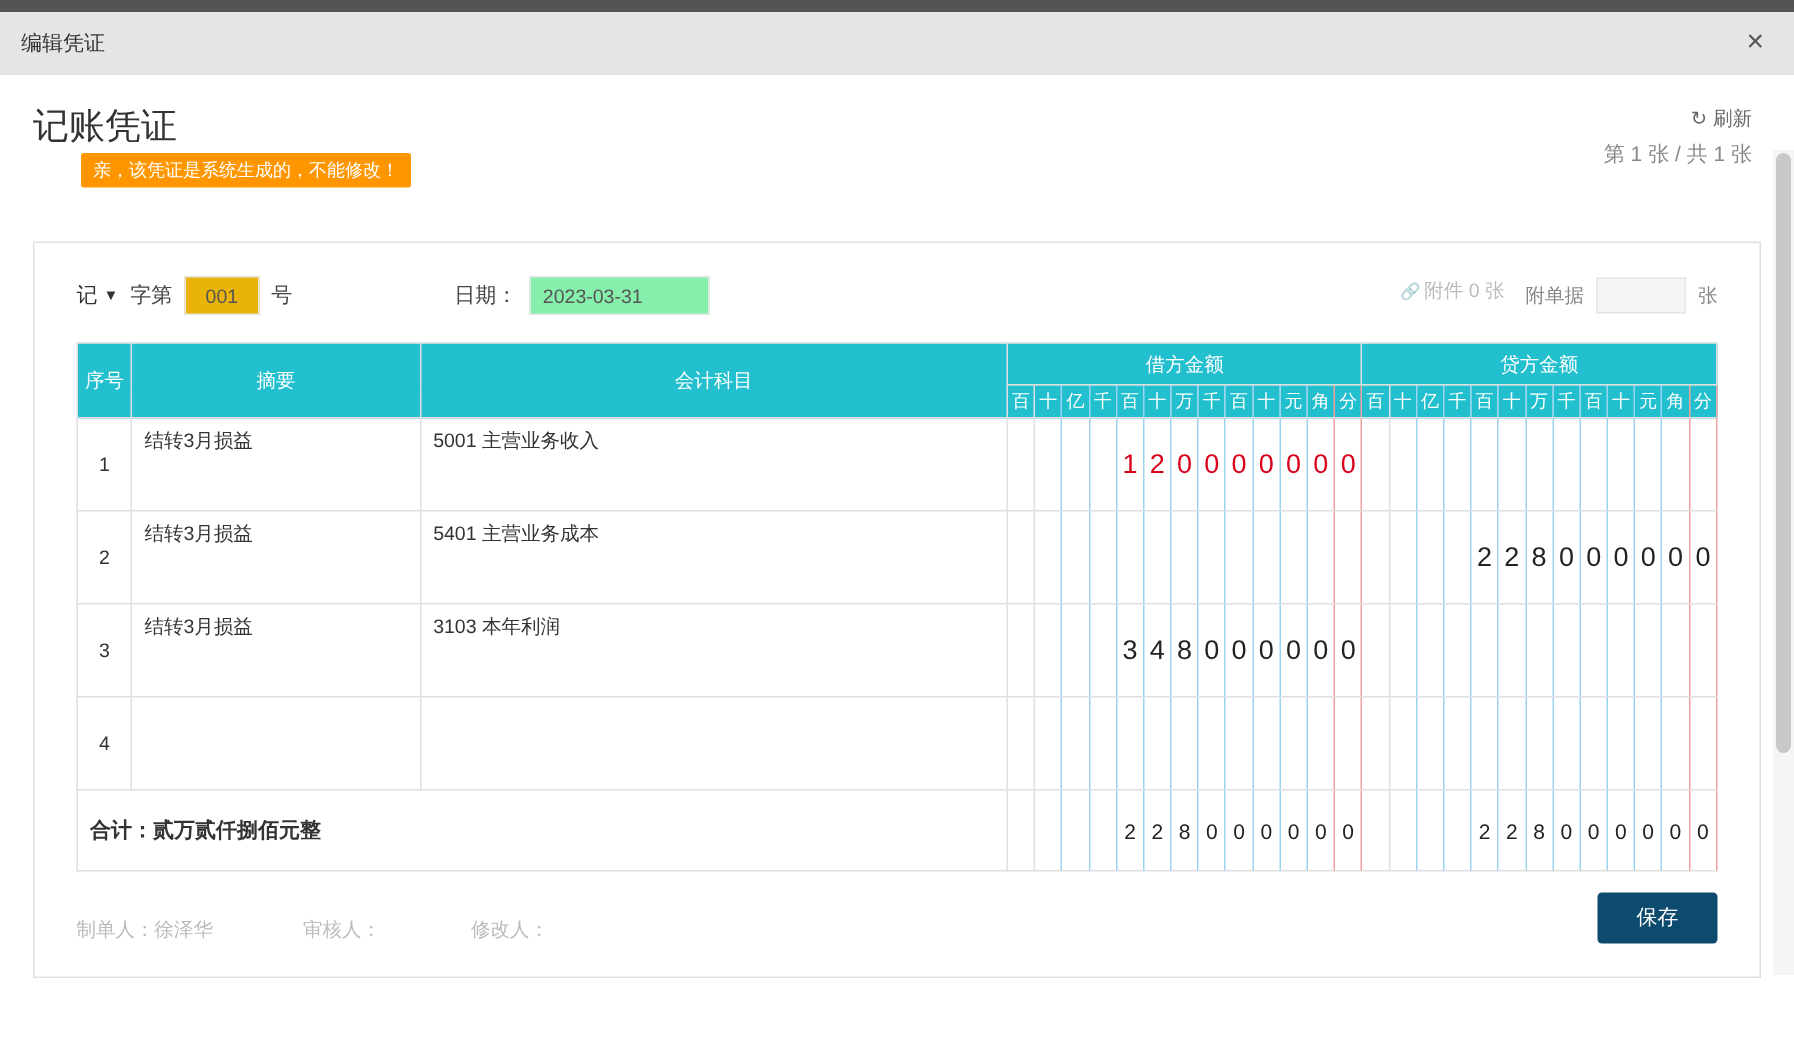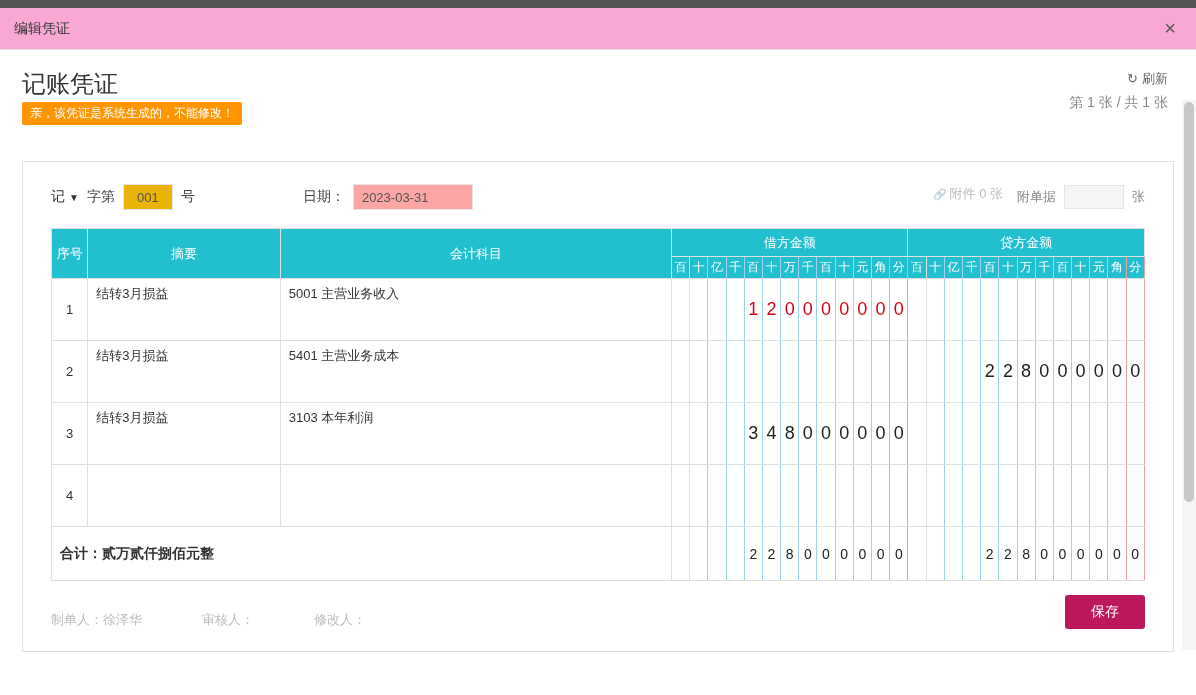--- a/index.html
+++ b/index.html
@@ -1,36 +1,36 @@
 <!DOCTYPE html>
 <html><head>
   <meta charset="utf-8">
   <style>
     * { margin:0; padding:0; box-sizing:border-box; }
     body { font-family:"Microsoft YaHei","PingFang SC",Arial,sans-serif; background:#545454; font-size:13px; color:#333; }
     .modal { width:1196px; height:695px; background:#fff; position:relative; }
     .top-gray { height:8px; background:#545454; }
-    .modal-header { height:42px; background:#f9a8d4; display:flex; align-items:center; padding:0 14px; border-bottom:1px solid #e0e0e0; }
+    .modal-header { height:42px; background:#e5e5e5; display:flex; align-items:center; padding:0 14px; border-bottom:1px solid #e0e0e0; }
     .modal-title { font-size:14px; color:#333; font-weight:400; flex:1; }
     .close-x { font-size:20px; color:#555; cursor:pointer; padding:4px 6px; }
     .content { padding:18px 22px 0 22px; height:600px; position:relative; }
     .title-row { display:flex; align-items:flex-start; position:relative;flex-direction:column; }
     .voucher-title { font-size:24px; color:#333; font-weight:400; margin-right:6px; }
-    .warn-tag { background:#ff9600; color:#fff; font-size:12px; padding:3px 8px; border-radius:2px; margin-top:2px; }
+    .warn-tag { background:#ff9600; color:#fff; font-size:12px; padding:3px 8px; border-radius:2px; margin-top:2px;margin-left:32px; }
     .refresh { position:absolute; right:6px; top:2px; color:#666; font-size:13px; cursor:pointer; }
     .refresh::before { content:"↻"; margin-right:4px; display:inline-block; }
     .pager-txt { position:absolute; right:6px; top:26px; color:#888; font-size:14px; }
     .sheet { border:1px solid #e0e0e0; margin-top:36px; padding:22px 28px; position:relative; background:#fff; }
     .info-row { display:flex; align-items:center; gap:8px; margin-bottom:18px; }
     .lbl { color:#444; font-size:14px; }
     .select-box { color:#333; font-size:14px; display:inline-flex; align-items:center; cursor:pointer; }
     .caret { margin-left:4px; font-size:10px; }
     .num-input { width:50px; height:26px; text-align:center; background:#eab308; border:1px solid #e5e5e5; color:#555; display:inline-flex; align-items:center; justify-content:center; }
     .date-lbl { margin-left:100px; color:#444; font-size:14px; }
-    .date-box { width:120px; height:26px; background:#fca5a5; border:1px solid #e5e5e5; display:inline-flex; align-items:center; padding-left:8px; color:#555; font-size:13px; }
+    .date-box { width:120px; height:26px; background:#86efac; border:1px solid #e5e5e5; display:inline-flex; align-items:center; padding-left:8px; color:#555; font-size:13px; }
     .info-right { margin-left:auto; display:flex; gap:14px; color:#bbb; font-size:13px; }
     .attach-link::before { content:"🔗"; font-size:11px; margin-right:2px; opacity:.5; }
     .fudan-input { width:60px; height:24px; background:#f5f5f5; border:1px solid #e5e5e5; }
 
     table { width:100%; border-collapse:collapse; table-layout:fixed; }
     th, td { border:1px solid #e0e0e0; }
     thead th { background:#22bfce; color:#fff; font-weight:500; font-size:13px; height:28px; }
     thead tr.sub th { font-size:12px; height:22px; font-weight:400; }
     .col-idx { width:34px; }
     .col-sum { width:180px; }
@@ -42,21 +42,21 @@
     tbody td.idx { text-align:center; vertical-align:middle; padding:0; font-weight:500; }
     tbody td.digit { padding:0; vertical-align:middle; text-align:center; font-size:18px; font-family:Arial,sans-serif; color:#222; }
     tbody tr.neg td.digit { color:#d9001b; }
     tbody td.digit.blue { border-left-color:#9bd4f0; border-right-color:#9bd4f0; }
     tbody td.digit.red  { border-left-color:#f2a0a0; border-right-color:#f2a0a0; }
     tbody tr.total td { height:54px; vertical-align:middle; font-size:14px; }
     tbody tr.total td.sumtxt { font-weight:600; }
 
     .foot-row { display:flex; align-items:flex-end; margin-top:14px; gap:60px; color:#bbb; font-size:13px; }
     .foot-row span b { font-weight:400; color:#bbb; }
-    .save-btn { background:#be185d; color:#fff; border:none; width:80px; height:34px; border-radius:3px; font-size:14px; cursor:pointer; margin-left:auto; }
+    .save-btn { background:#0c4a6e; color:#fff; border:none; width:80px; height:34px; border-radius:3px; font-size:14px; cursor:pointer; margin-left:auto; }
 
     .right-scroll { position:absolute; right:0; top:50px; bottom:0; width:14px; background:#f5f5f5; }
     .right-scroll .thumb { width:10px; margin:2px; height:400px; background:#c8c8c8; border-radius:5px; }
   </style>
 </head>
 <body>
 
 <div class="modal">
   <div class="top-gray"></div>
   <div class="modal-header">

